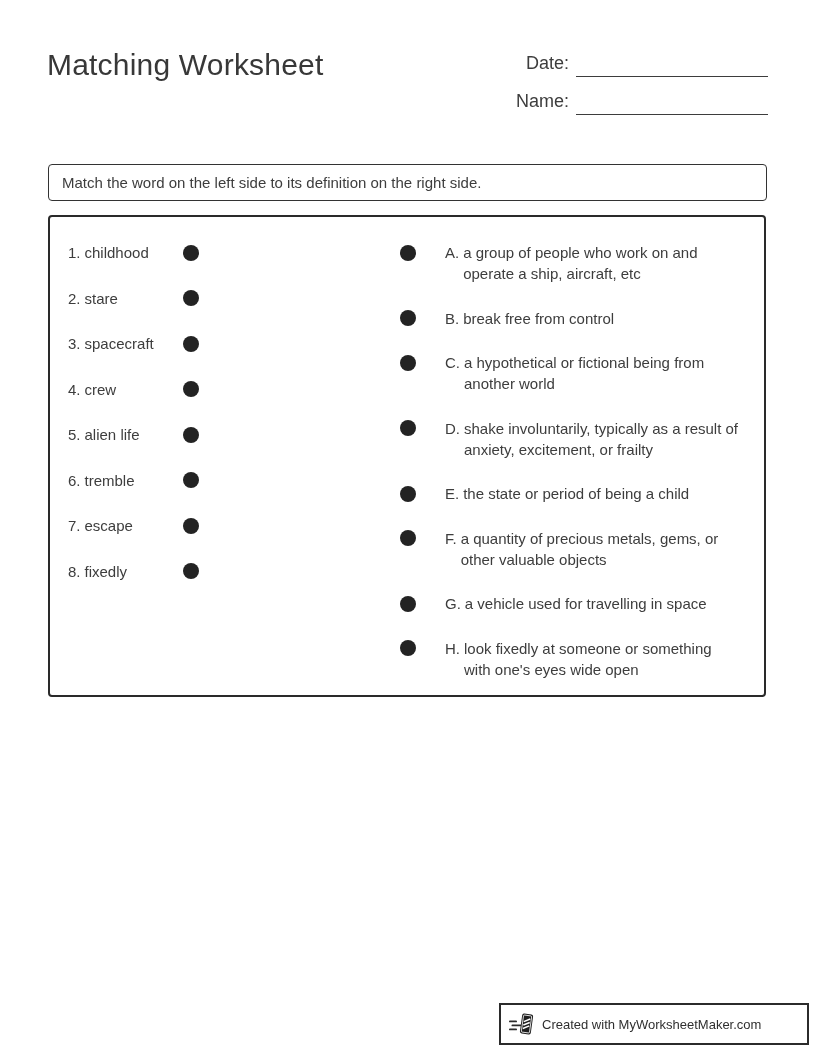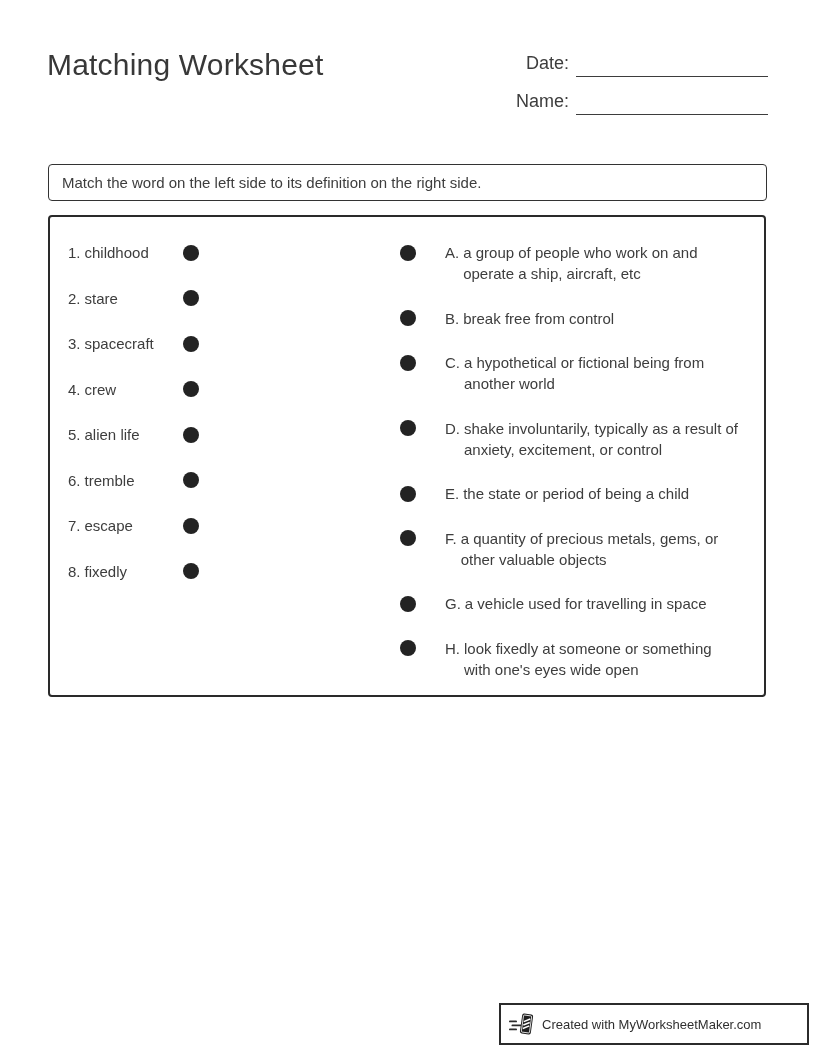--- a/index.html
+++ b/index.html
@@ -220,21 +220,21 @@
       <div class="def-row">
         <span class="dot"></span>
         <span class="def-letter">C.</span>
         <span class="def-text">a hypothetical or fictional being from
 another world</span>
       </div>
       <div class="def-row">
         <span class="dot"></span>
         <span class="def-letter">D.</span>
         <span class="def-text">shake involuntarily, typically as a result of
-anxiety, excitement, or control</span>
+anxiety, excitement, or frailty</span>
       </div>
       <div class="def-row">
         <span class="dot"></span>
         <span class="def-letter">E.</span>
         <span class="def-text">the state or period of being a child</span>
       </div>
       <div class="def-row">
         <span class="dot"></span>
         <span class="def-letter">F.</span>
         <span class="def-text">a quantity of precious metals, gems, or

